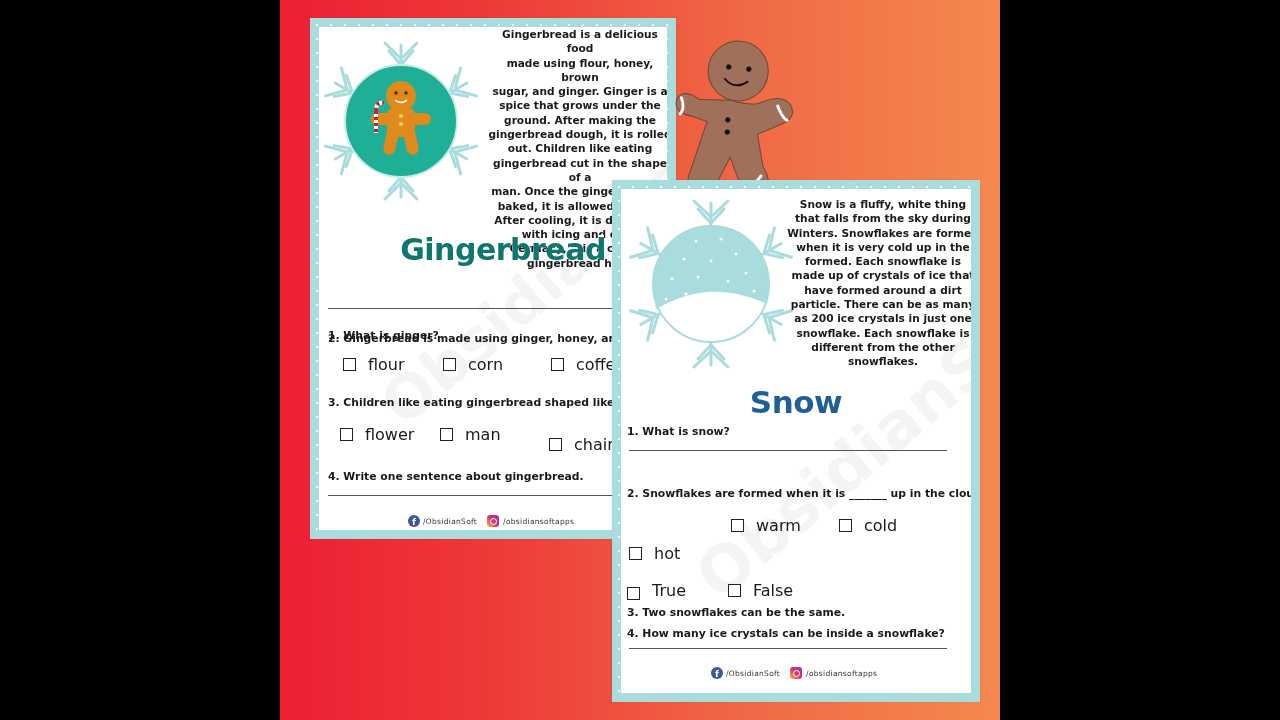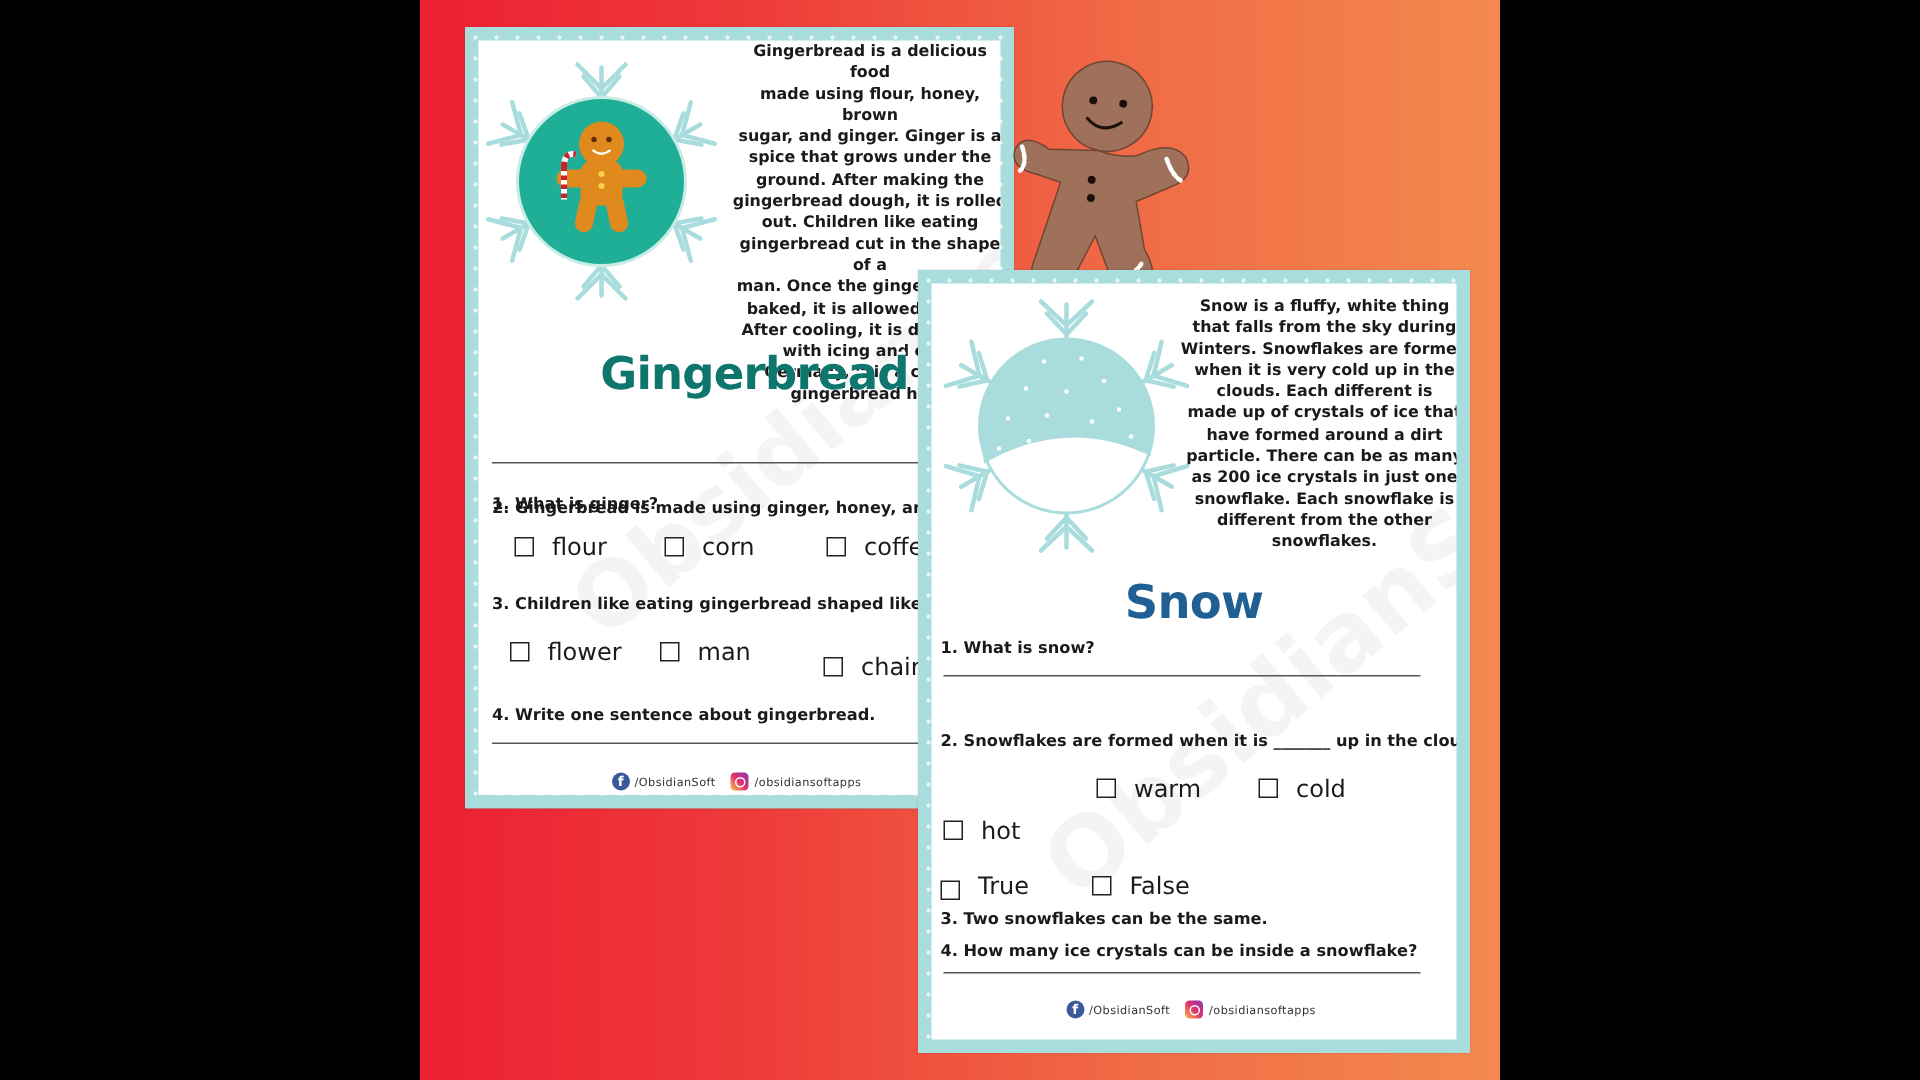--- a/index.html
+++ b/index.html
@@ -210,21 +210,21 @@
             <circle cx="60" cy="95" r="1.5"></circle>
             <circle cx="40" cy="100" r="1.5"></circle>
         </g>
       </svg>
 
       <div class="passage" style="left:166px;top:8px;width:192px;">
         <div>Snow is a fluffy, white thing</div>
         <div>that falls from the sky during</div>
         <div>Winters. Snowflakes are formed</div>
         <div>when it is very cold up in the</div>
-        <div>clouds.  Each different is</div>
+        <div>formed.  Each snowflake is</div>
         <div>made up of crystals of ice that</div>
         <div>have formed around a dirt</div>
         <div>particle. There can be as many</div>
         <div>as 200 ice crystals in just one</div>
         <div>snowflake. Each snowflake is</div>
         <div>different from the other</div>
         <div>snowflakes.</div>
       </div>
 
       <div class="title title-snow" style="left:0;">Snow</div>

